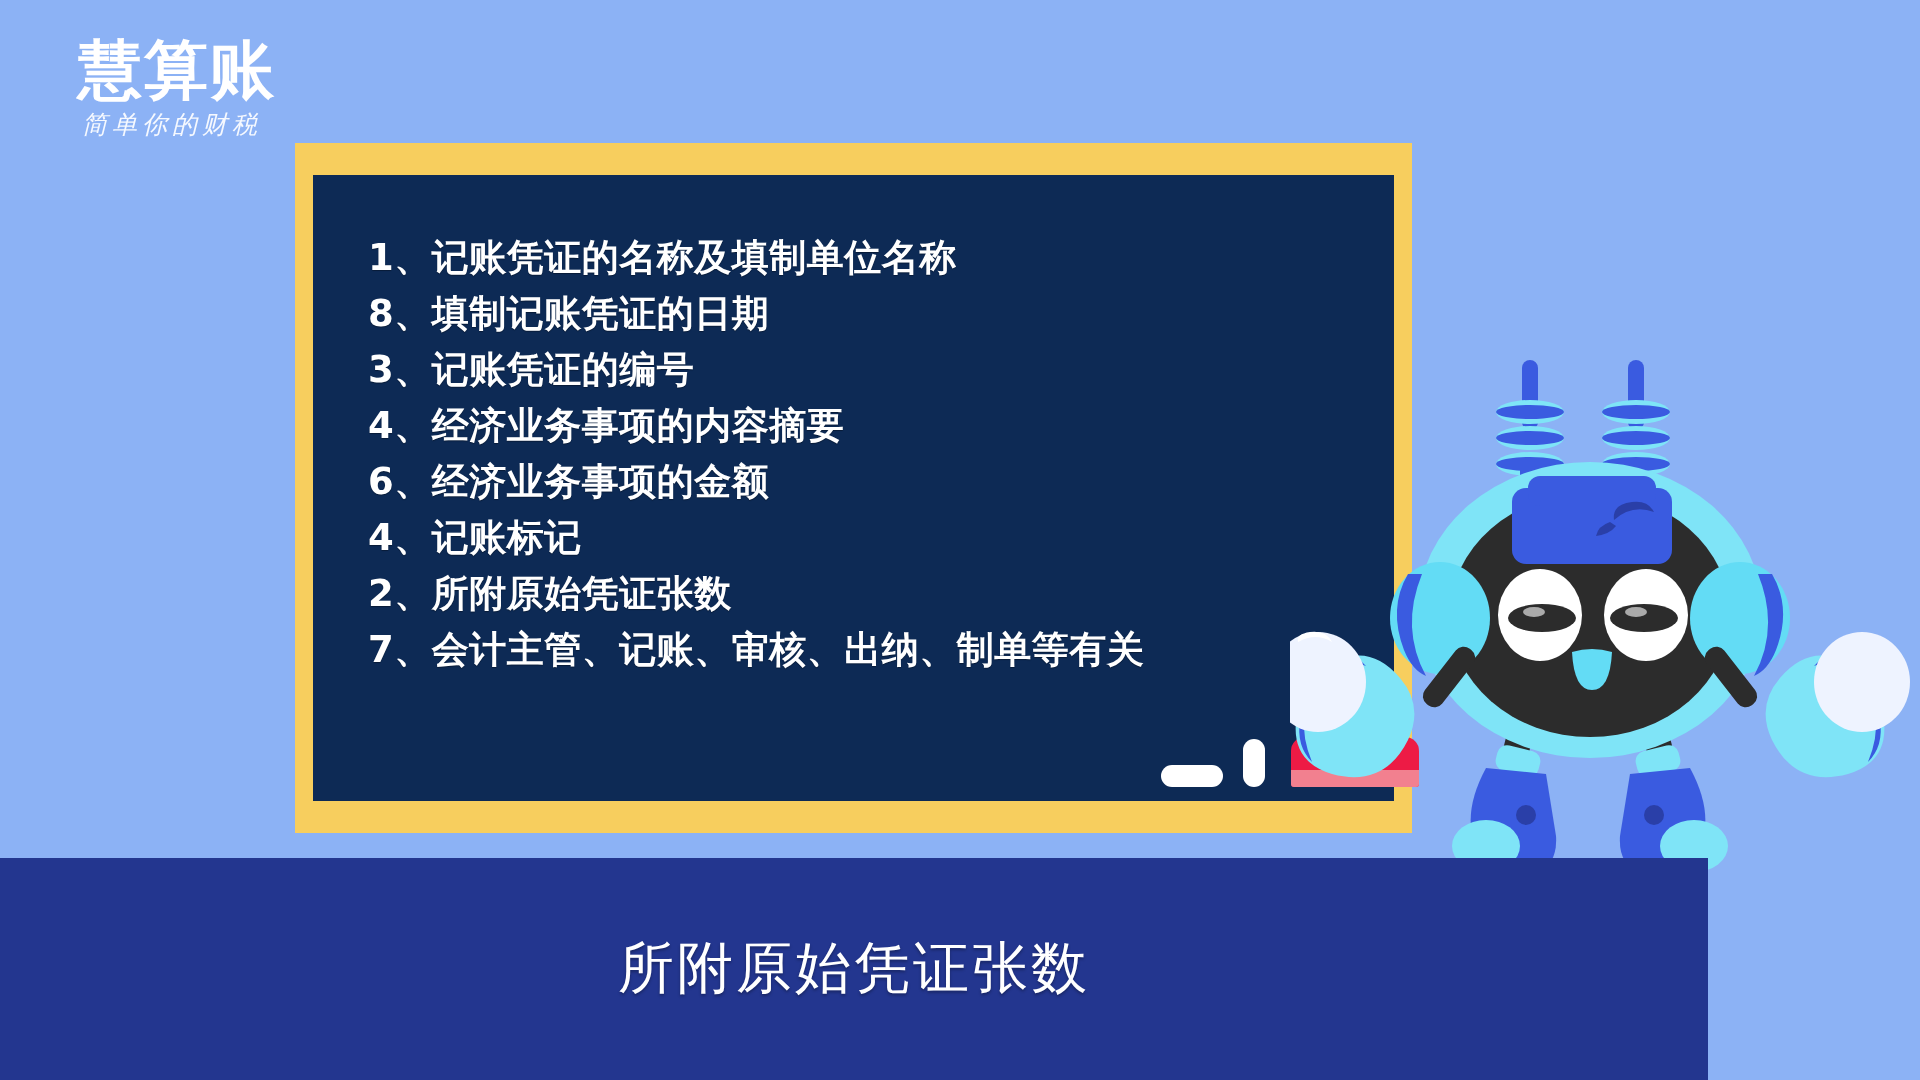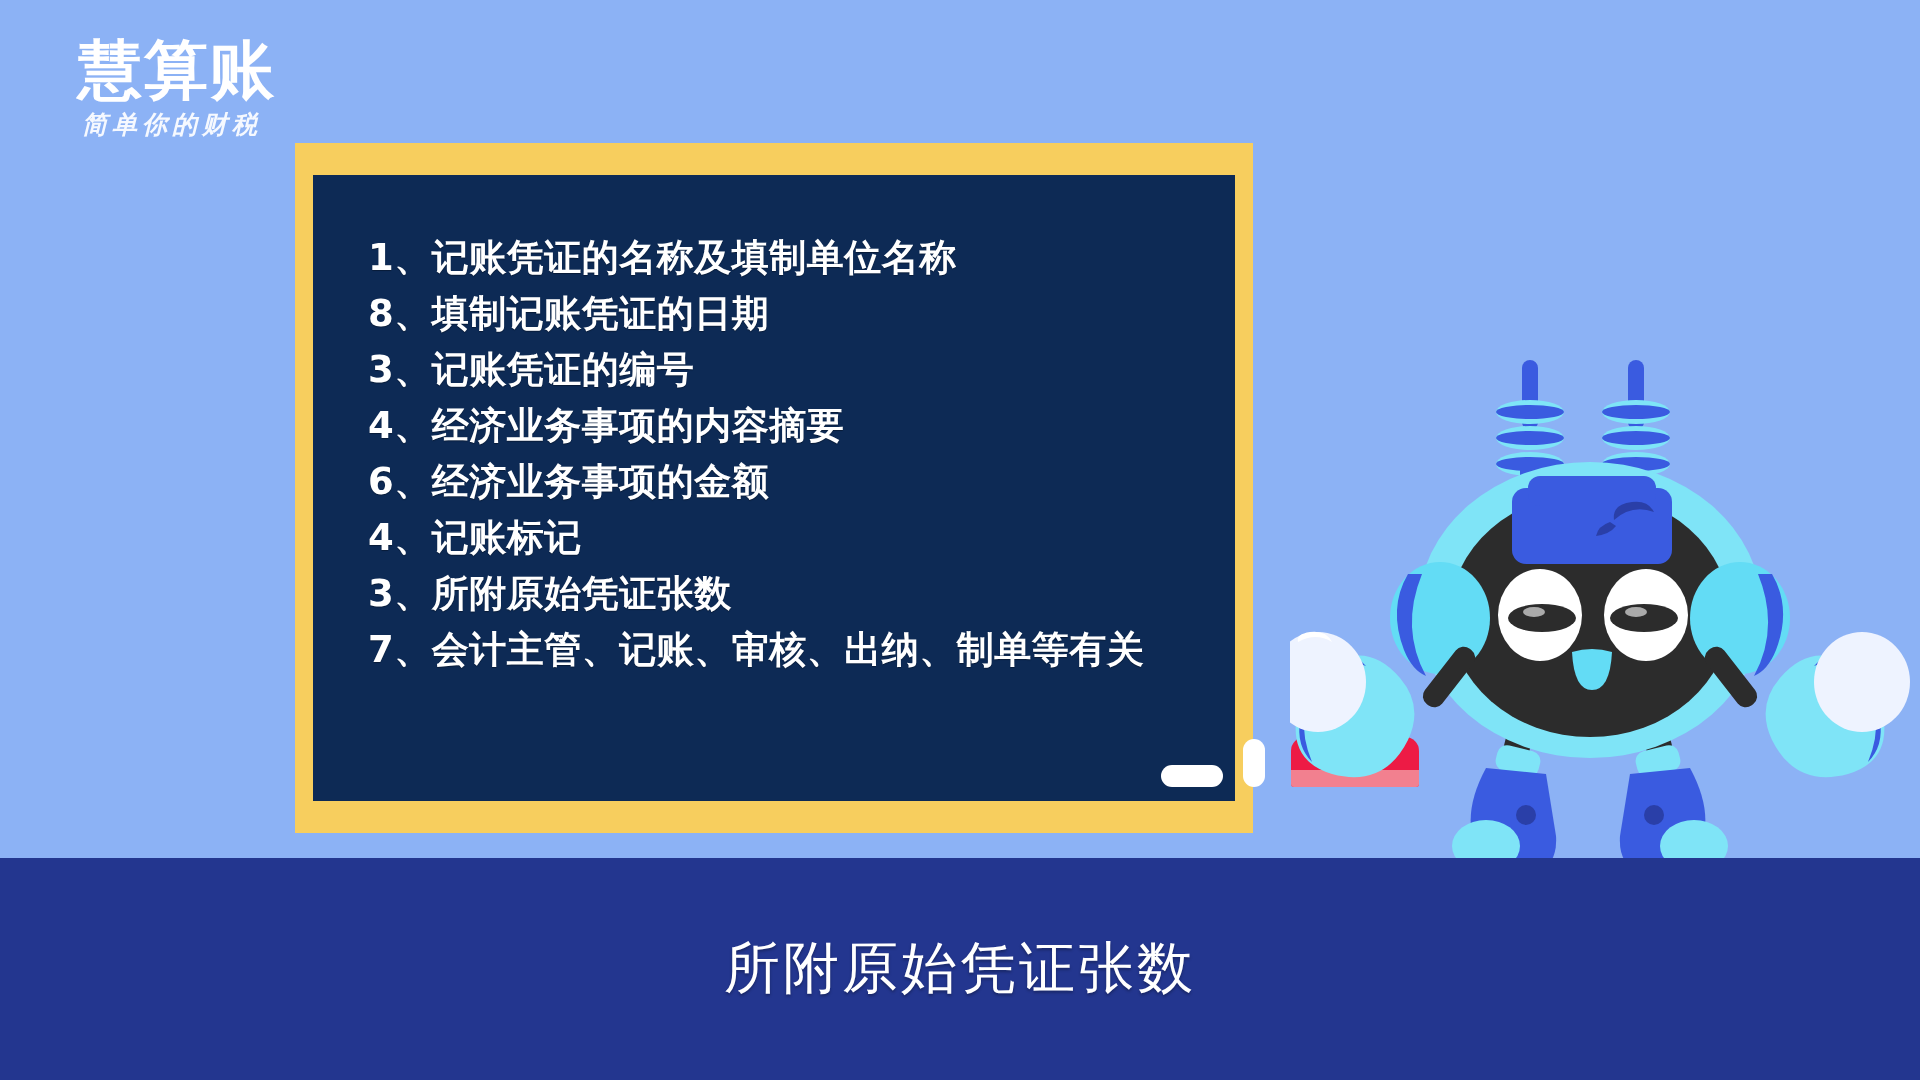--- a/index.html
+++ b/index.html
@@ -38,29 +38,28 @@
   }
   #logo-tagline {
     margin-top: 2px;
     margin-left: 4px;
     font-family: "DejaVu Serif", serif;
     font-size: 25px;
     font-style: italic;
     color: rgba(255,255,255,0.92);
     letter-spacing: 5px;
     white-space: nowrap;
-    font-weight: bold;
   }
 
   
   #board-frame {
     position: absolute;
     left: 295px;
     top: 143px;
-    width: 958px;
+    width: 1117px;
     height: 690px;
     background: #f7ce5e;
     z-index: 10;
   }
   #board-surface {
     position: absolute;
     left: 18px;
     top: 32px;
     right: 18px;
     bottom: 32px;
@@ -128,21 +127,21 @@
     width: 100%;
     height: 17px;
     background: #f2808f;
   }
 
   
   #caption-bar {
     position: absolute;
     left: 0;
     top: 858px;
-    width: 1920px;
+    width: 1708px;
     height: 222px;
     background: #23368f;
     z-index: 60;
     display: flex;
     align-items: center;
     justify-content: center;
   }
   #caption-text {
     font-family: "DejaVu Sans", sans-serif;
     font-size: 56px;
@@ -176,21 +175,21 @@
   <div id="board-frame">
     <div id="board-surface">
 
       <div id="board-lines">
         <div class="board-line">1、记账凭证的名称及填制单位名称</div>
         <div class="board-line">8、填制记账凭证的日期</div>
         <div class="board-line">3、记账凭证的编号</div>
         <div class="board-line">4、经济业务事项的内容摘要</div>
         <div class="board-line">6、经济业务事项的金额</div>
         <div class="board-line">4、记账标记</div>
-        <div class="board-line">3、所附原始凭证张数</div>
+        <div class="board-line">2、所附原始凭证张数</div>
         <div class="board-line">7、会计主管、记账、审核、出纳、制单等有关</div>
       </div>
 
       <div id="chalk-tray">
         <div id="chalk-flat"></div>
         <div id="chalk-upright"></div>
         <div id="eraser">
           <div id="eraser-felt"></div>
         </div>
       </div>

